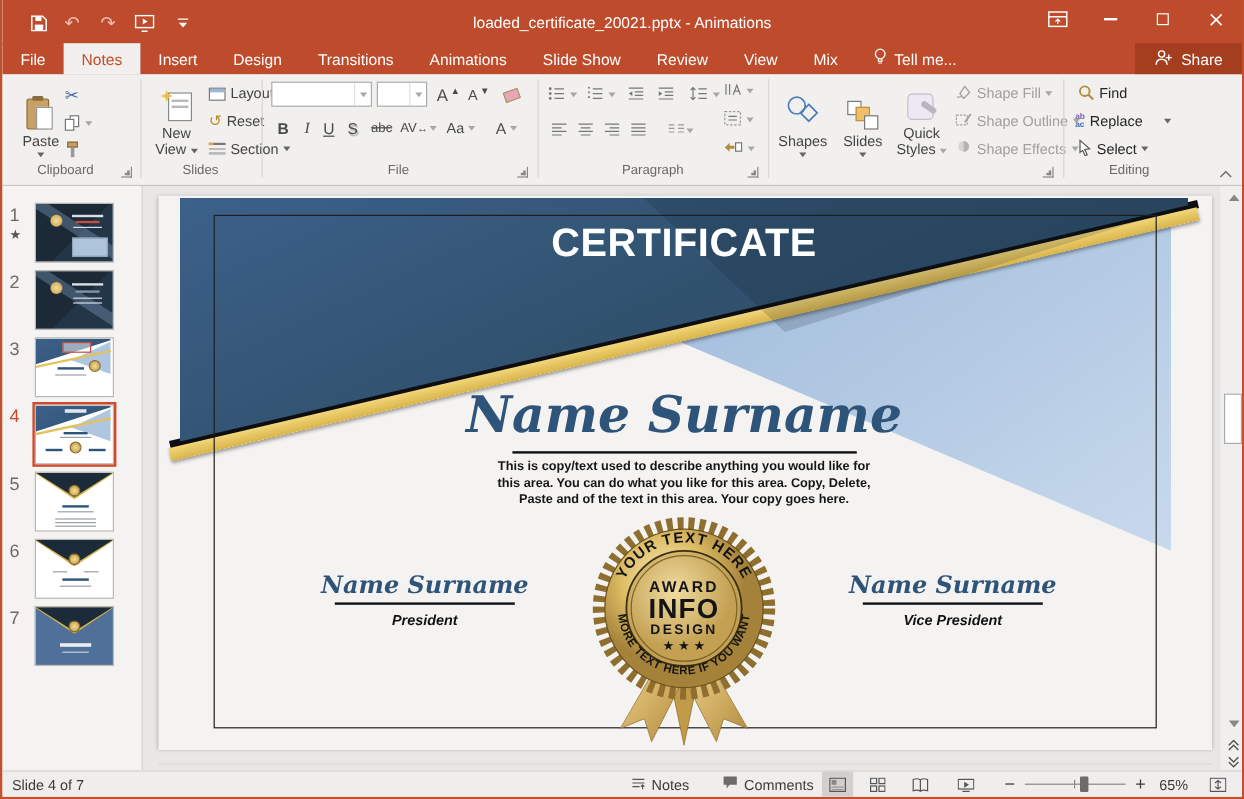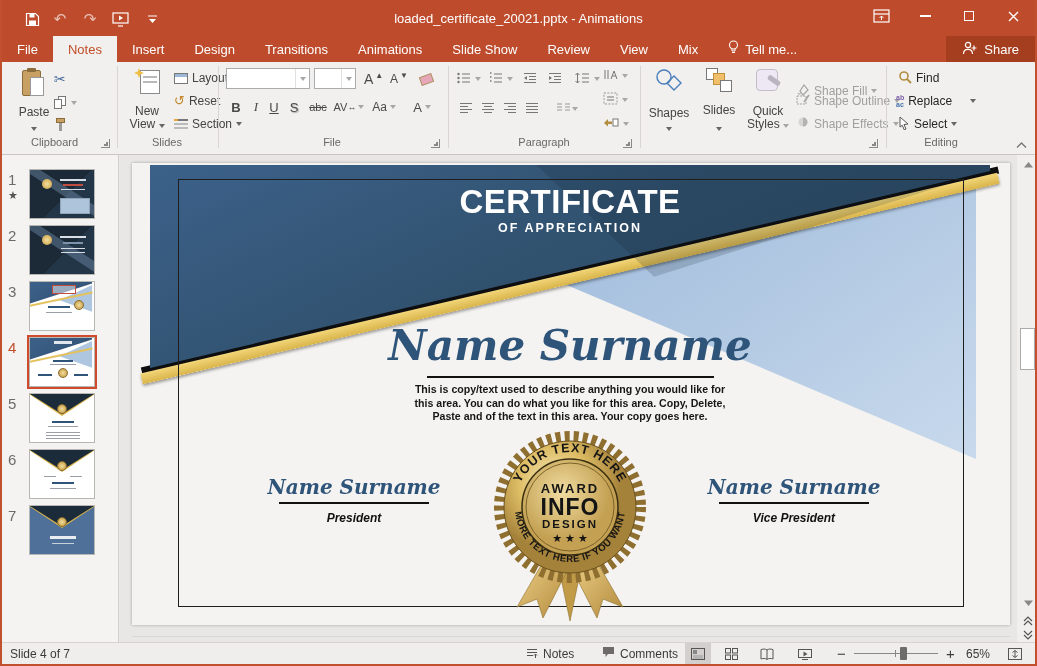--- a/index.html
+++ b/index.html
@@ -18,21 +18,21 @@
   .tab.active{background:#F1F0EE;color:#C14D29;}
   .spacer{flex:1;}
   .username{display:flex;align-items:center;padding:0 16px;font-size:13px;}
   .sharebtn{display:flex;align-items:center;gap:6px;background:#A53E1E;padding:0 16px;font-size:13px;}
   
   .ribbon{position:absolute;left:0;top:62px;width:100%;height:93px;background:#F1F0EE;border-bottom:1px solid #C9C6C4;font-size:12px;color:#444;}
   .rsep{position:absolute;top:4px;width:1px;height:82px;background:#D8D5D2;}
   .glabel{position:absolute;top:74px;font-size:11px;color:#6A6865;text-align:center;}
   .launcher{position:absolute;top:77px;width:9px;height:9px;border-right:1px solid #8A8886;border-bottom:1px solid #8A8886;}
   .launcher i{position:absolute;right:1px;bottom:1px;width:4px;height:4px;border-right:2px solid #8A8886;border-bottom:2px solid #8A8886;}
-  .bigbtn{position:absolute;top:3px;height:66px;display:flex;flex-direction:column;align-items:center;justify-content:space-between;gap:2px;padding-top:3px;}
+  .bigbtn{position:absolute;top:3px;height:66px;display:flex;flex-direction:column;align-items:center;justify-content:flex-end;gap:2px;padding-top:3px;}
   .bigbtn .cap{font-size:12px;color:#444;line-height:13px;text-align:center;}
   .smbtn{position:absolute;height:22px;display:flex;align-items:center;gap:4px;color:#444;}
   .dd{width:0;height:0;border-left:3px solid transparent;border-right:3px solid transparent;border-top:4px solid #666;display:inline-block;}
   .dd.lt{border-top-color:#A9A7A4;}
   .combo{position:absolute;height:21px;background:#fff;border:1px solid #ACABAB;display:flex;align-items:center;}
   .combo .dz{margin-left:auto;width:14px;height:100%;display:flex;align-items:center;justify-content:center;border-left:1px solid #E1E0DE;}
   .fbtn{position:absolute;top:34px;height:22px;display:flex;align-items:center;justify-content:center;font-size:13px;color:#4A4A4A;}
   .gray{color:#A19F9D;}
   .ic{display:inline-block;}
   
@@ -396,21 +396,21 @@
       <span class="cap">Slides</span>
       <span class="dd"></span>
     </div>
     <div class="bigbtn gray" style="left:744px;width:44px">
       <span style="position:relative;width:26px;height:26px;display:block">
         <span style="position:absolute;left:1px;top:1px;width:22px;height:22px;background:#EDE8F3;border:1px solid #C3BDCB;border-radius:4px"></span>
         <span style="position:absolute;left:12px;top:10px;width:14px;height:5px;background:#B9B4BF;border-radius:2px;transform:rotate(35deg)"></span>
       </span>
       <span class="cap gray"><span>Quick</span><br><span>Styles</span> <span class="dd lt"></span></span>
     </div>
-    <div class="smbtn gray" style="left:794px;top:18px">
+    <div class="smbtn gray" style="left:794px;top:5px">
       <span><svg width="14" height="13" viewBox="0 0 14 13">
             <path d="M4 8L8 2l4 5-5 5z" fill="none" stroke="#A5A3A1" stroke-width="1.2"></path>
             <path d="M2 10c0 1.6 2.4 1.6 2.4 0" stroke="#A5A3A1" fill="none"></path>
           </svg></span>
       <span>Shape Fill</span>
         <span class="dd lt"></span>
     </div>
     <div class="smbtn gray" style="left:794px;top:28px">
       <span><svg width="14" height="13" viewBox="0 0 14 13">
             <rect x="1" y="3" width="9" height="8" fill="none" stroke="#A5A3A1" stroke-dasharray="2 1"></rect>
@@ -557,21 +557,20 @@
     <div class="canvas">
       <div class="slide">
         <div class="lblue"></div>
         <div class="stripe-black"></div>
         <div class="stripe-gold"></div>
         <div class="navy"></div>
         <div class="navy-shade"></div>
         <div class="inborder"></div>
 
         <div class="cert-title">CERTIFICATE</div>
-        <div class="cert-sub">OF APPRECIATION</div>
 
         <div class="cert-name script">Name Surname</div>
         <div class="nameline"></div>
         <div class="cert-body">This is copy/text used to describe anything you would like for this area. You can do what you like for this area. Copy, Delete, Paste and of the text in this area. Your copy goes here.</div>
 
         <svg class="ab" style="left:353px;top:264px" width="170" height="198" viewBox="0 0 170 198">
           <defs>
             <radialGradient id="gOut" cx="38%" cy="32%">
                 <stop offset="0%" stop-color="#F8ECC0"></stop>
                 <stop offset="55%" stop-color="#DDBC64"></stop>

